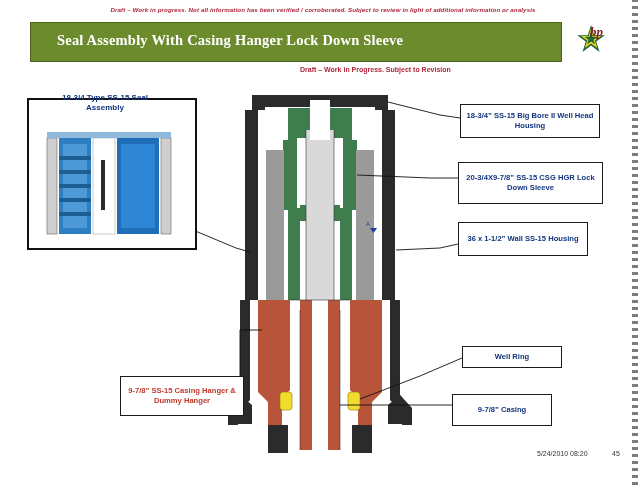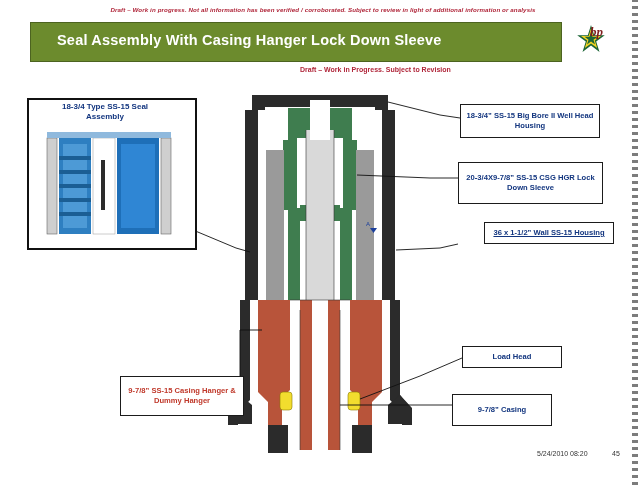--- a/index.html
+++ b/index.html
@@ -18,21 +18,21 @@
   }
 
   
   .title-bar{
     position:absolute;left:30px;top:22px;width:530px;height:38px;
     background:#6c8b2d;border:1px solid #4c6320;
   }
   .title-text{
     position:absolute;left:26px;top:9px;
     color:#ffffff;font-size:14.5px;font-weight:bold;
-    font-family:Liberation Sans, sans-serif;letter-spacing:0.2px;
+    font-family:Liberation Serif, serif;letter-spacing:0.2px;
   }
   .bp-logo{
     position:absolute;left:574px;top:24px;width:34px;height:34px;
   }
   .bp-text{
     position:absolute;left:590px;top:24px;color:#7f1d1d;
     font-size:13px;font-weight:bold;font-style:italic;
     font-family:"Liberation Serif", serif;
   }
 
@@ -51,21 +51,21 @@
   }
   .callout.pink{color:#c0392b;}
   .callout.blue{color:#12357f;}
 
   
   .inset{
     position:absolute;left:27px;top:98px;width:166px;height:148px;
     background:#ffffff;border:2px solid #111;
   }
   .inset-label{
-    position:absolute;left:45px;top:102px;width:120px;
+    position:absolute;left:45px;top:93px;width:120px;
     font-size:8px;font-weight:bold;color:#12357f;text-align:center;
     line-height:1.3;
   }
 
   
   .footer-date{
     position:absolute;left:537px;top:450px;font-size:7px;color:#333;
   }
   .footer-page{
     position:absolute;left:612px;top:450px;font-size:7px;color:#333;
@@ -206,23 +206,23 @@
 
       <rect x="18" y="32" width="124" height="6" fill="#8fb9dd"></rect>
     </svg>
   </div>
   <div class="inset-label">18-3/4 Type SS-15 Seal Assembly</div>
 
   <div class="callout blue" style="left:460px;top:104px;width:140px;height:34px;">18-3/4” SS-15 Big Bore II Well Head Housing</div>
 
   <div class="callout blue" style="left:458px;top:162px;width:145px;height:42px;">20-3/4X9-7/8” SS-15 CSG HGR Lock Down Sleeve</div>
 
-  <div class="callout blue" style="left:484px;top:222px;width:130px;height:22px;text-decoration:underline;">36 x 1-1/2” Wall SS-15 Housing</div>
-
-  <div class="callout blue" style="left:462px;top:346px;width:100px;height:22px;">Load Head</div>
+  <div class="callout blue" style="left:458px;top:222px;width:130px;height:34px;">36 x 1-1/2” Wall SS-15 Housing</div>
+
+  <div class="callout blue" style="left:462px;top:346px;width:100px;height:22px;">Well Ring</div>
 
   <div class="callout blue" style="left:452px;top:394px;width:100px;height:32px;">9-7/8” Casing</div>
 
   <div class="callout pink" style="left:92px;top:376px;width:124px;height:40px;margin-left:28px;">9-7/8” SS-15 Casing Hanger &amp; Dummy Hanger</div>
 
   <div class="footer-date">5/24/2010 08:20</div>
   <div class="footer-page">45</div>
   <div class="edge-bar"></div>
 
 </div>

